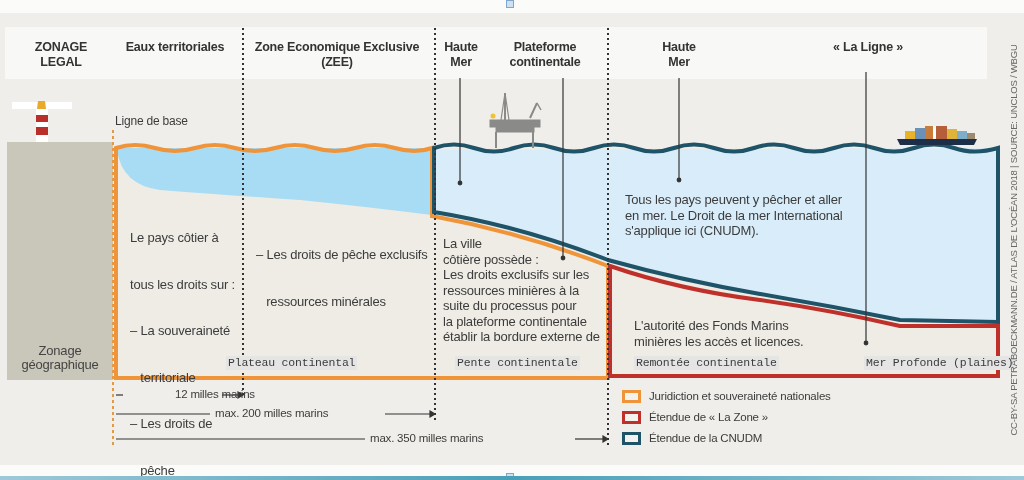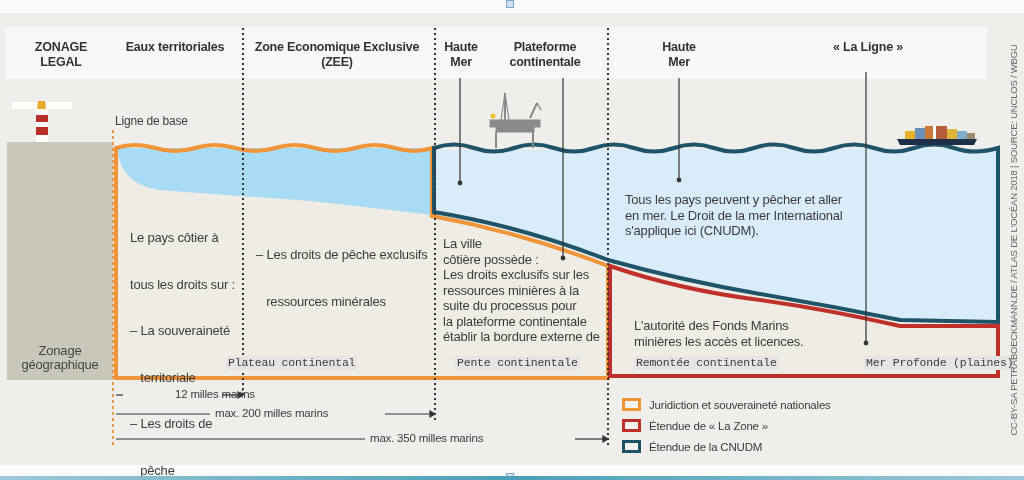--- a/index.html
+++ b/index.html
@@ -4,21 +4,21 @@
   <style>
     html,body{margin:0;padding:0;}
     body{width:1024px;height:480px;position:relative;overflow:hidden;background:#fbfbfa;font-family:"Liberation Sans",sans-serif;color:#3a3a3a;}
     .frame{position:absolute;left:0;top:13px;width:1024px;height:452px;background:#efeeea;}
     .headerband{position:absolute;left:5px;top:27px;width:982px;height:52px;background:#f8f8f6;}
     .hdr{position:absolute;font-weight:bold;font-size:12.5px;line-height:15px;color:#333;text-align:center;letter-spacing:-0.2px;}
     .t{position:absolute;font-size:13px;line-height:15.5px;color:#3c3c3c;letter-spacing:-0.2px;}
     .lbl{position:absolute;font-size:11.5px;line-height:14px;color:#3c3c3c;background:#e5e5e5;padding:0 2px;letter-spacing:-0.2px;font-family:Liberation Mono, monospace;}
     svg{position:absolute;left:0;top:0;}
     .legend{position:absolute;left:622px;top:390px;}
-    .legrow{display:flex;align-items:flex-end;height:21px;font-size:11.5px;color:#3c3c3c;letter-spacing:-0.2px;}
+    .legrow{display:flex;align-items:flex-start;height:21px;font-size:11.5px;color:#3c3c3c;letter-spacing:-0.2px;}
     .sw{width:13px;height:7px;border:3px solid;margin-right:8px;background:#f3f2ee;}
     .credit{position:absolute;left:1013px;top:240px;transform:translate(-50%,-50%) rotate(-90deg);white-space:nowrap;font-size:9.5px;color:#666;letter-spacing:-0.2px;}
     .bottomstrip{position:absolute;left:0;top:476px;width:1024px;height:4px;background:linear-gradient(90deg,#9ec9d8,#4a9fb8,#9ec9d8);}
     .marker{position:absolute;width:6px;height:6px;background:#cfe0f1;border:1px solid #7fa6cf;}
   </style>
 </head>
 <body>
 
 <div class="frame"></div>
 <div class="headerband"></div>

